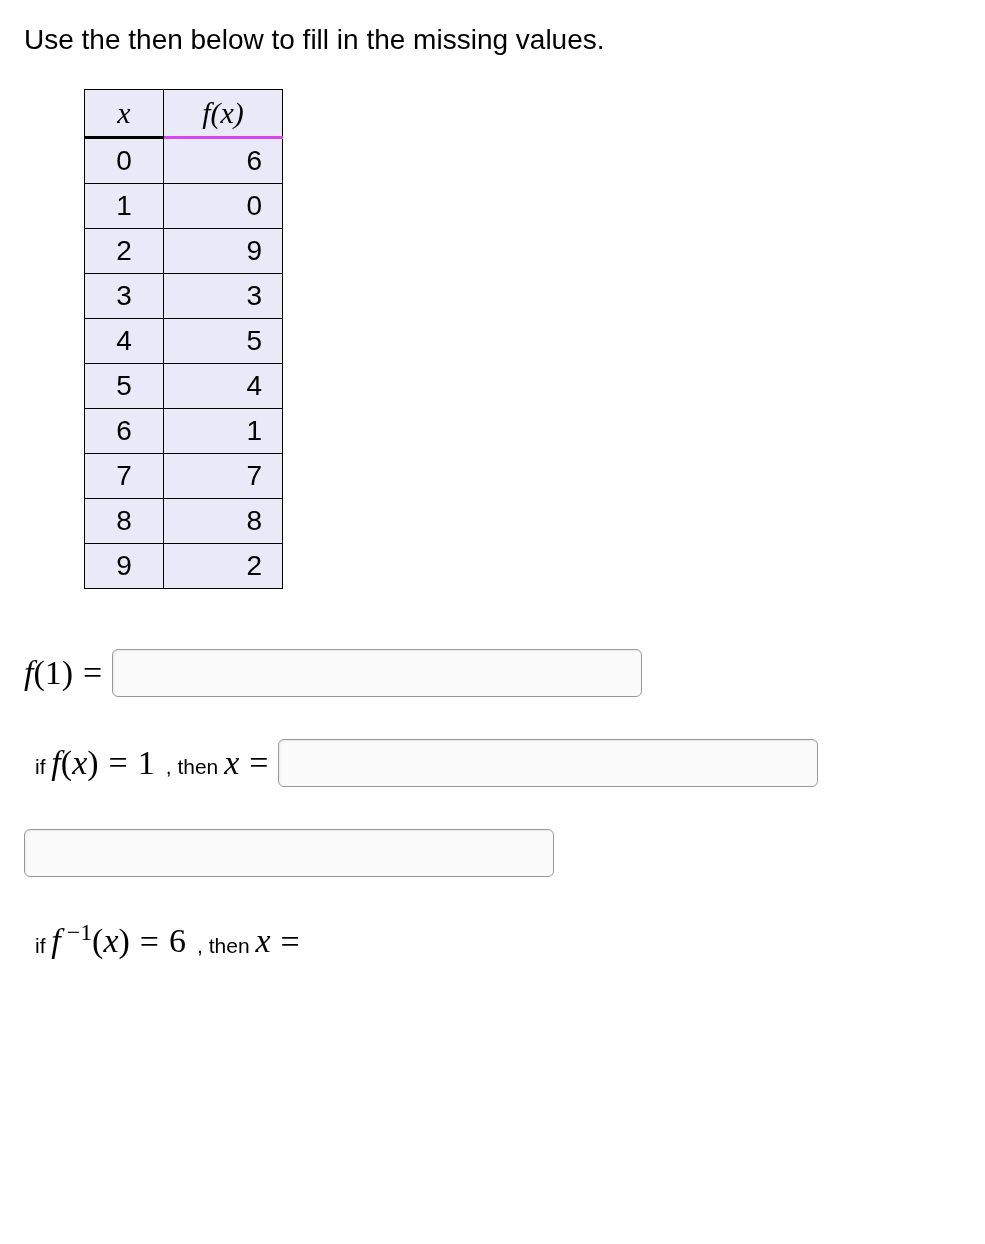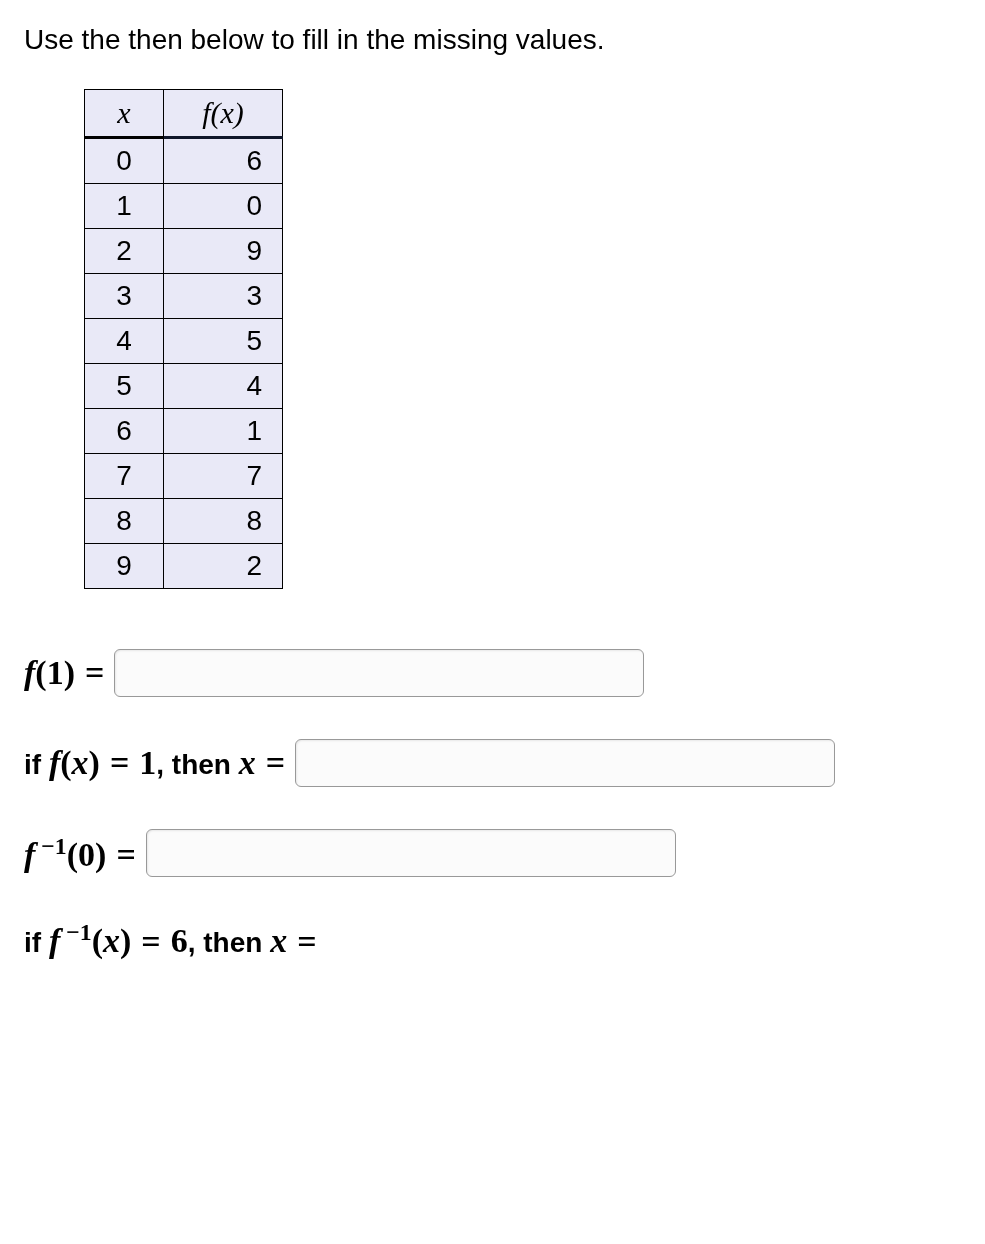--- a/index.html
+++ b/index.html
@@ -33,44 +33,43 @@
   .ftable th {
     font-family: 'Times New Roman', serif;
     font-style: italic;
     font-size: 30px;
   }
   .ftable th.col-x {
     width: 50px;
   }
   .ftable th.col-fx {
     width: 90px;
-    border-bottom: 3px solid #0f172a;
+    border-bottom: 3px solid #d946ef;
   }
   .ftable th.col-x {
     border-bottom: 3px solid #000;
   }
   .ftable td.fx-col {
     text-align: right;
     padding-right: 20px;
   }
   .qrow {
     display: flex;
     align-items: center;
     margin-bottom: 42px;
     font-family: 'Times New Roman', serif;
     font-size: 34px;
   }
   .mathlabel {
     white-space: nowrap;
-    font-weight: bold;
   }
   .mathlabel .fn { font-style: italic; }
   .mathlabel .var { font-style: italic; }
   .mathlabel sup { font-size: 0.7em; }
-  .roman { font-style: normal; font-family: Verdana, Geneva, sans-serif; font-size: 28px;}
+  .roman { font-style: normal; font-family: Verdana, Geneva, sans-serif; font-size: 21px; margin-left: 11px;}
   .eq { margin: 0 10px; }
   input.answer {
     height: 48px;
     border: 1px solid #999;
     border-radius: 6px;
     background: #fbfbfb;
     box-shadow: inset 1px 1px 2px rgba(0,0,0,0.08);
     padding: 0 10px;
     font-size: 24px;
     box-sizing: border-box;
@@ -142,21 +141,20 @@
 </div>
 
 <div class="qrow">
   <span class="mathlabel">
     <span class="roman">if </span><span class="fn">f</span>(<span class="var">x</span>)<span class="eq">=</span>1<span class="roman">, then </span><span class="var">x</span><span class="eq">=</span>
   </span>
   <input class="answer w2" type="text" value="" style="">
 </div>
 
 <div class="qrow">
-  <span class="mathlabel"><span class="fn">f</span><sup>&nbsp;−1</sup>(0)<span class="eq">=</span></span>
   <input class="answer w3" type="text" value="" style="">
 </div>
 
 <div class="qrow lastrow">
   <span class="mathlabel">
     <span class="roman">if </span><span class="fn">f</span><sup>&nbsp;−1</sup>(<span class="var">x</span>)<span class="eq">=</span>6<span class="roman">, then </span><span class="var">x</span><span class="eq">=</span>
   </span>
 </div>
 
 </body></html>

